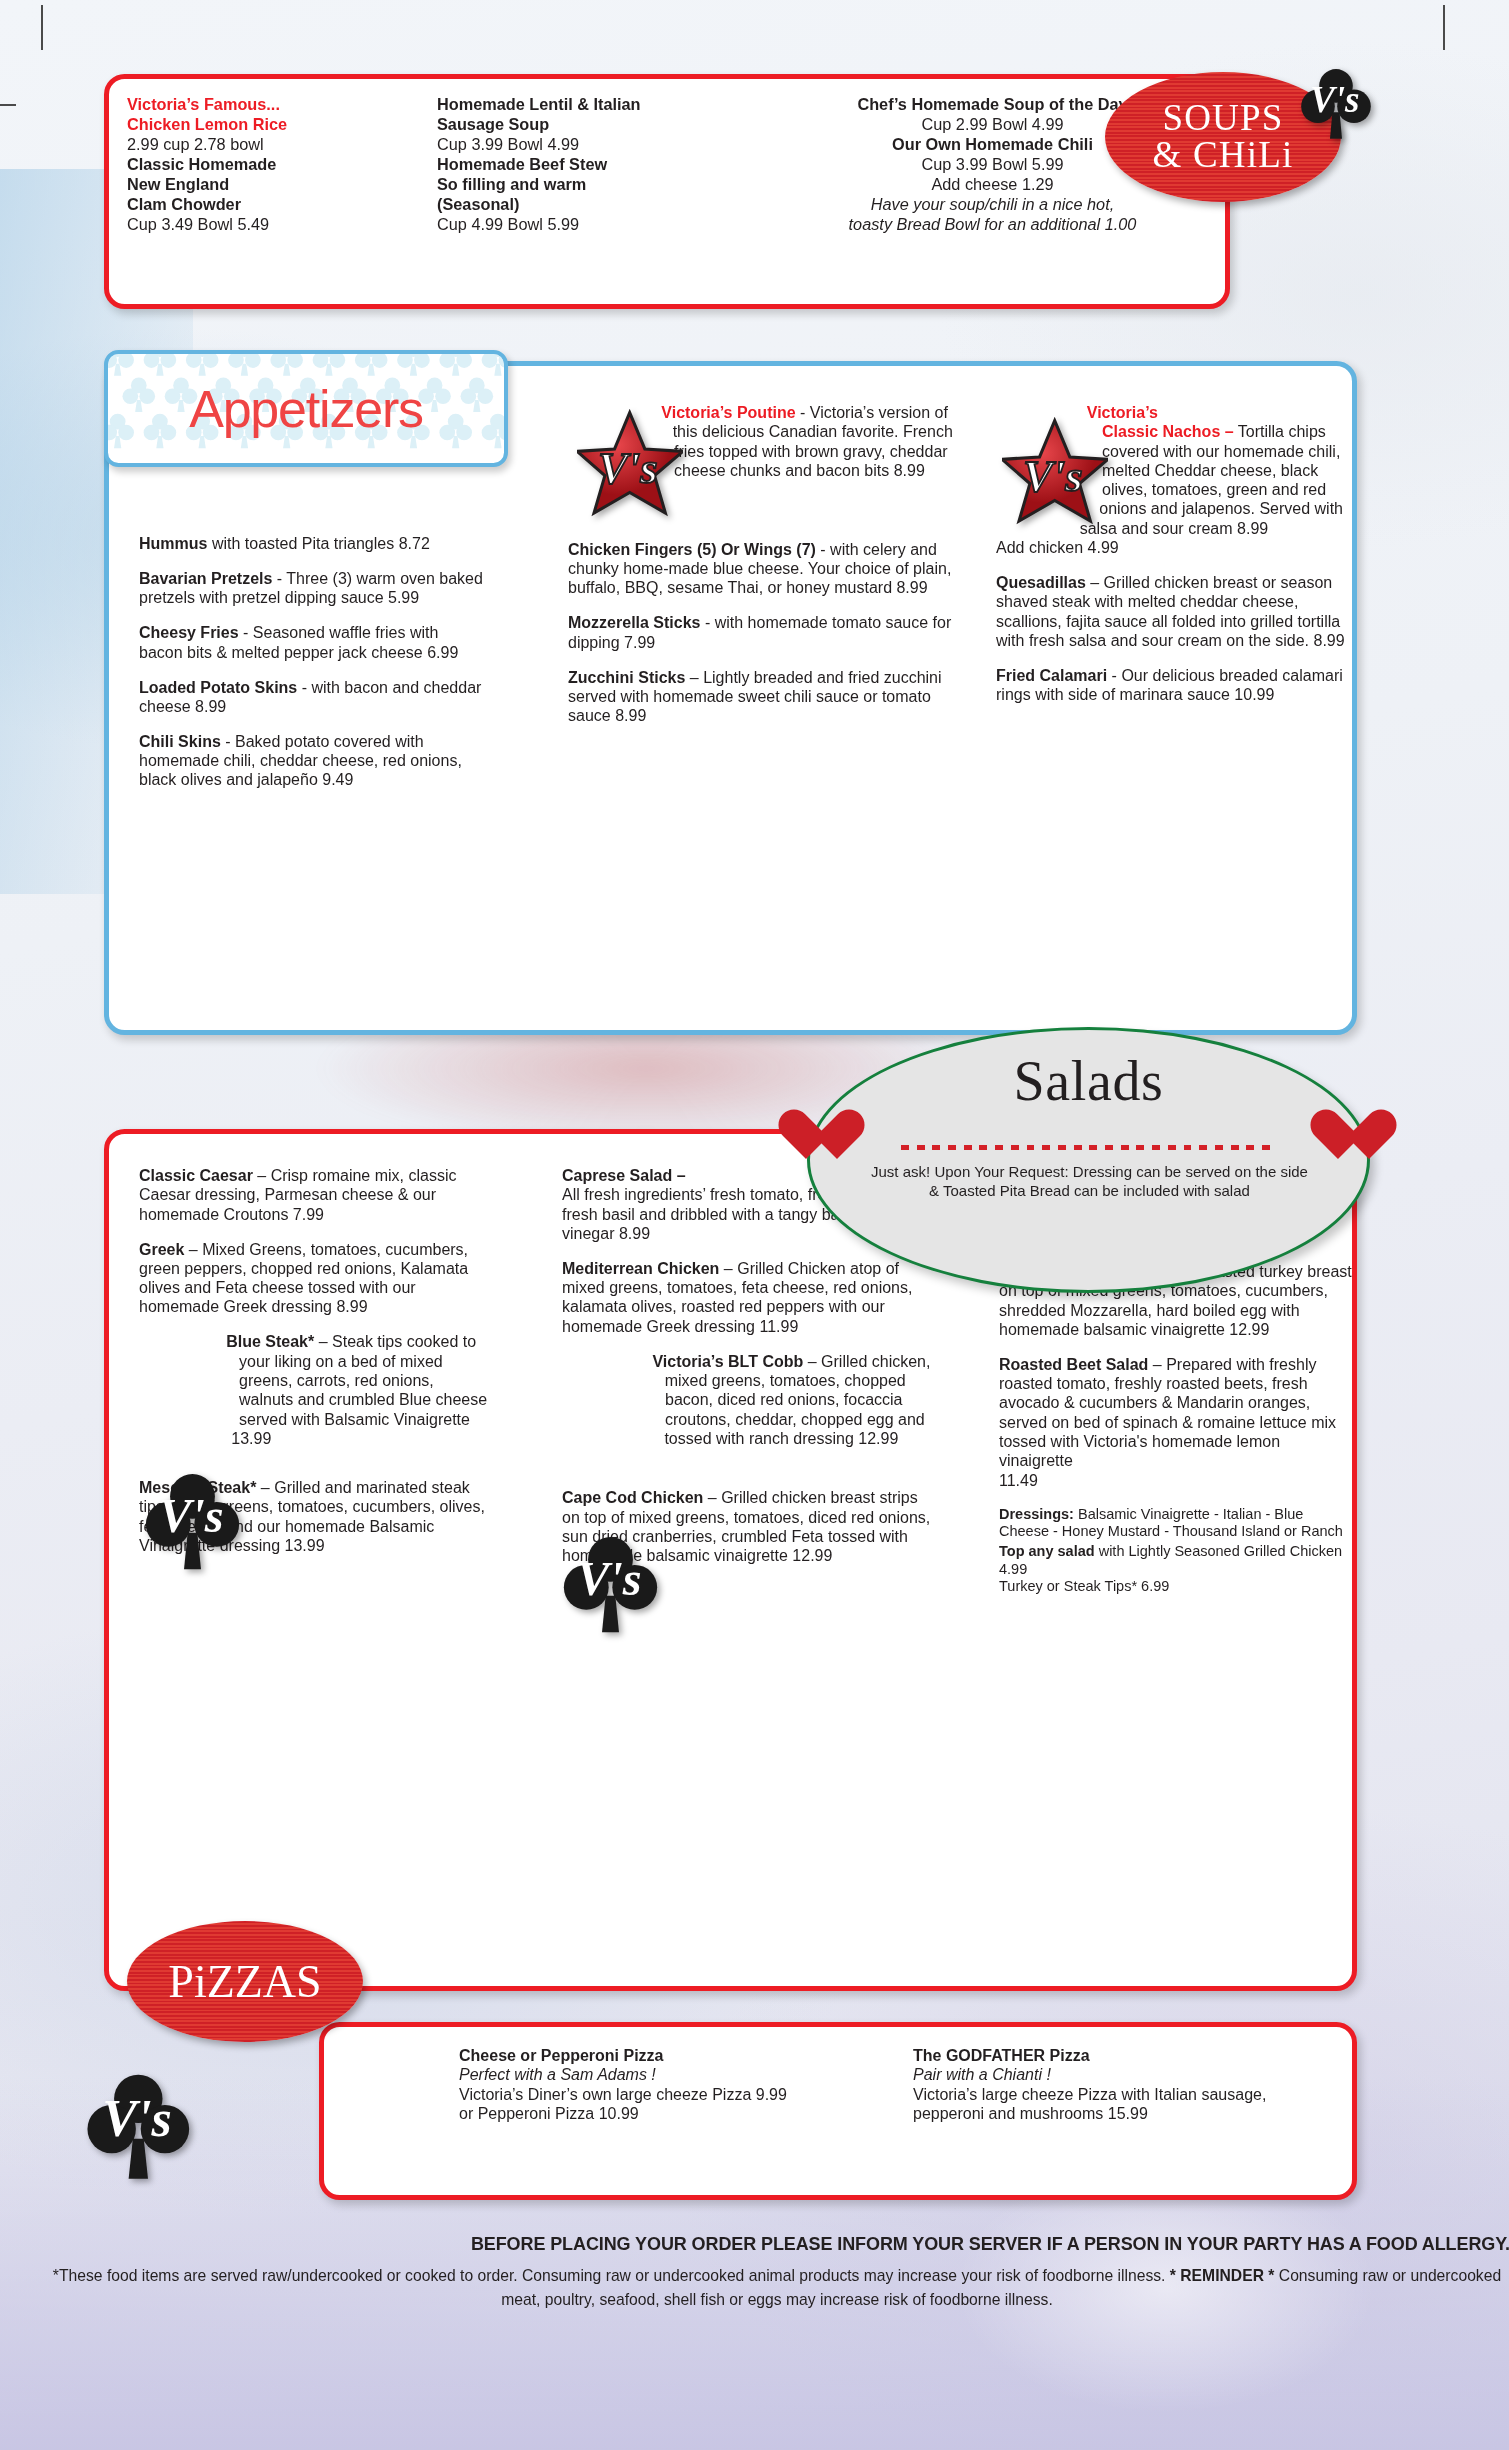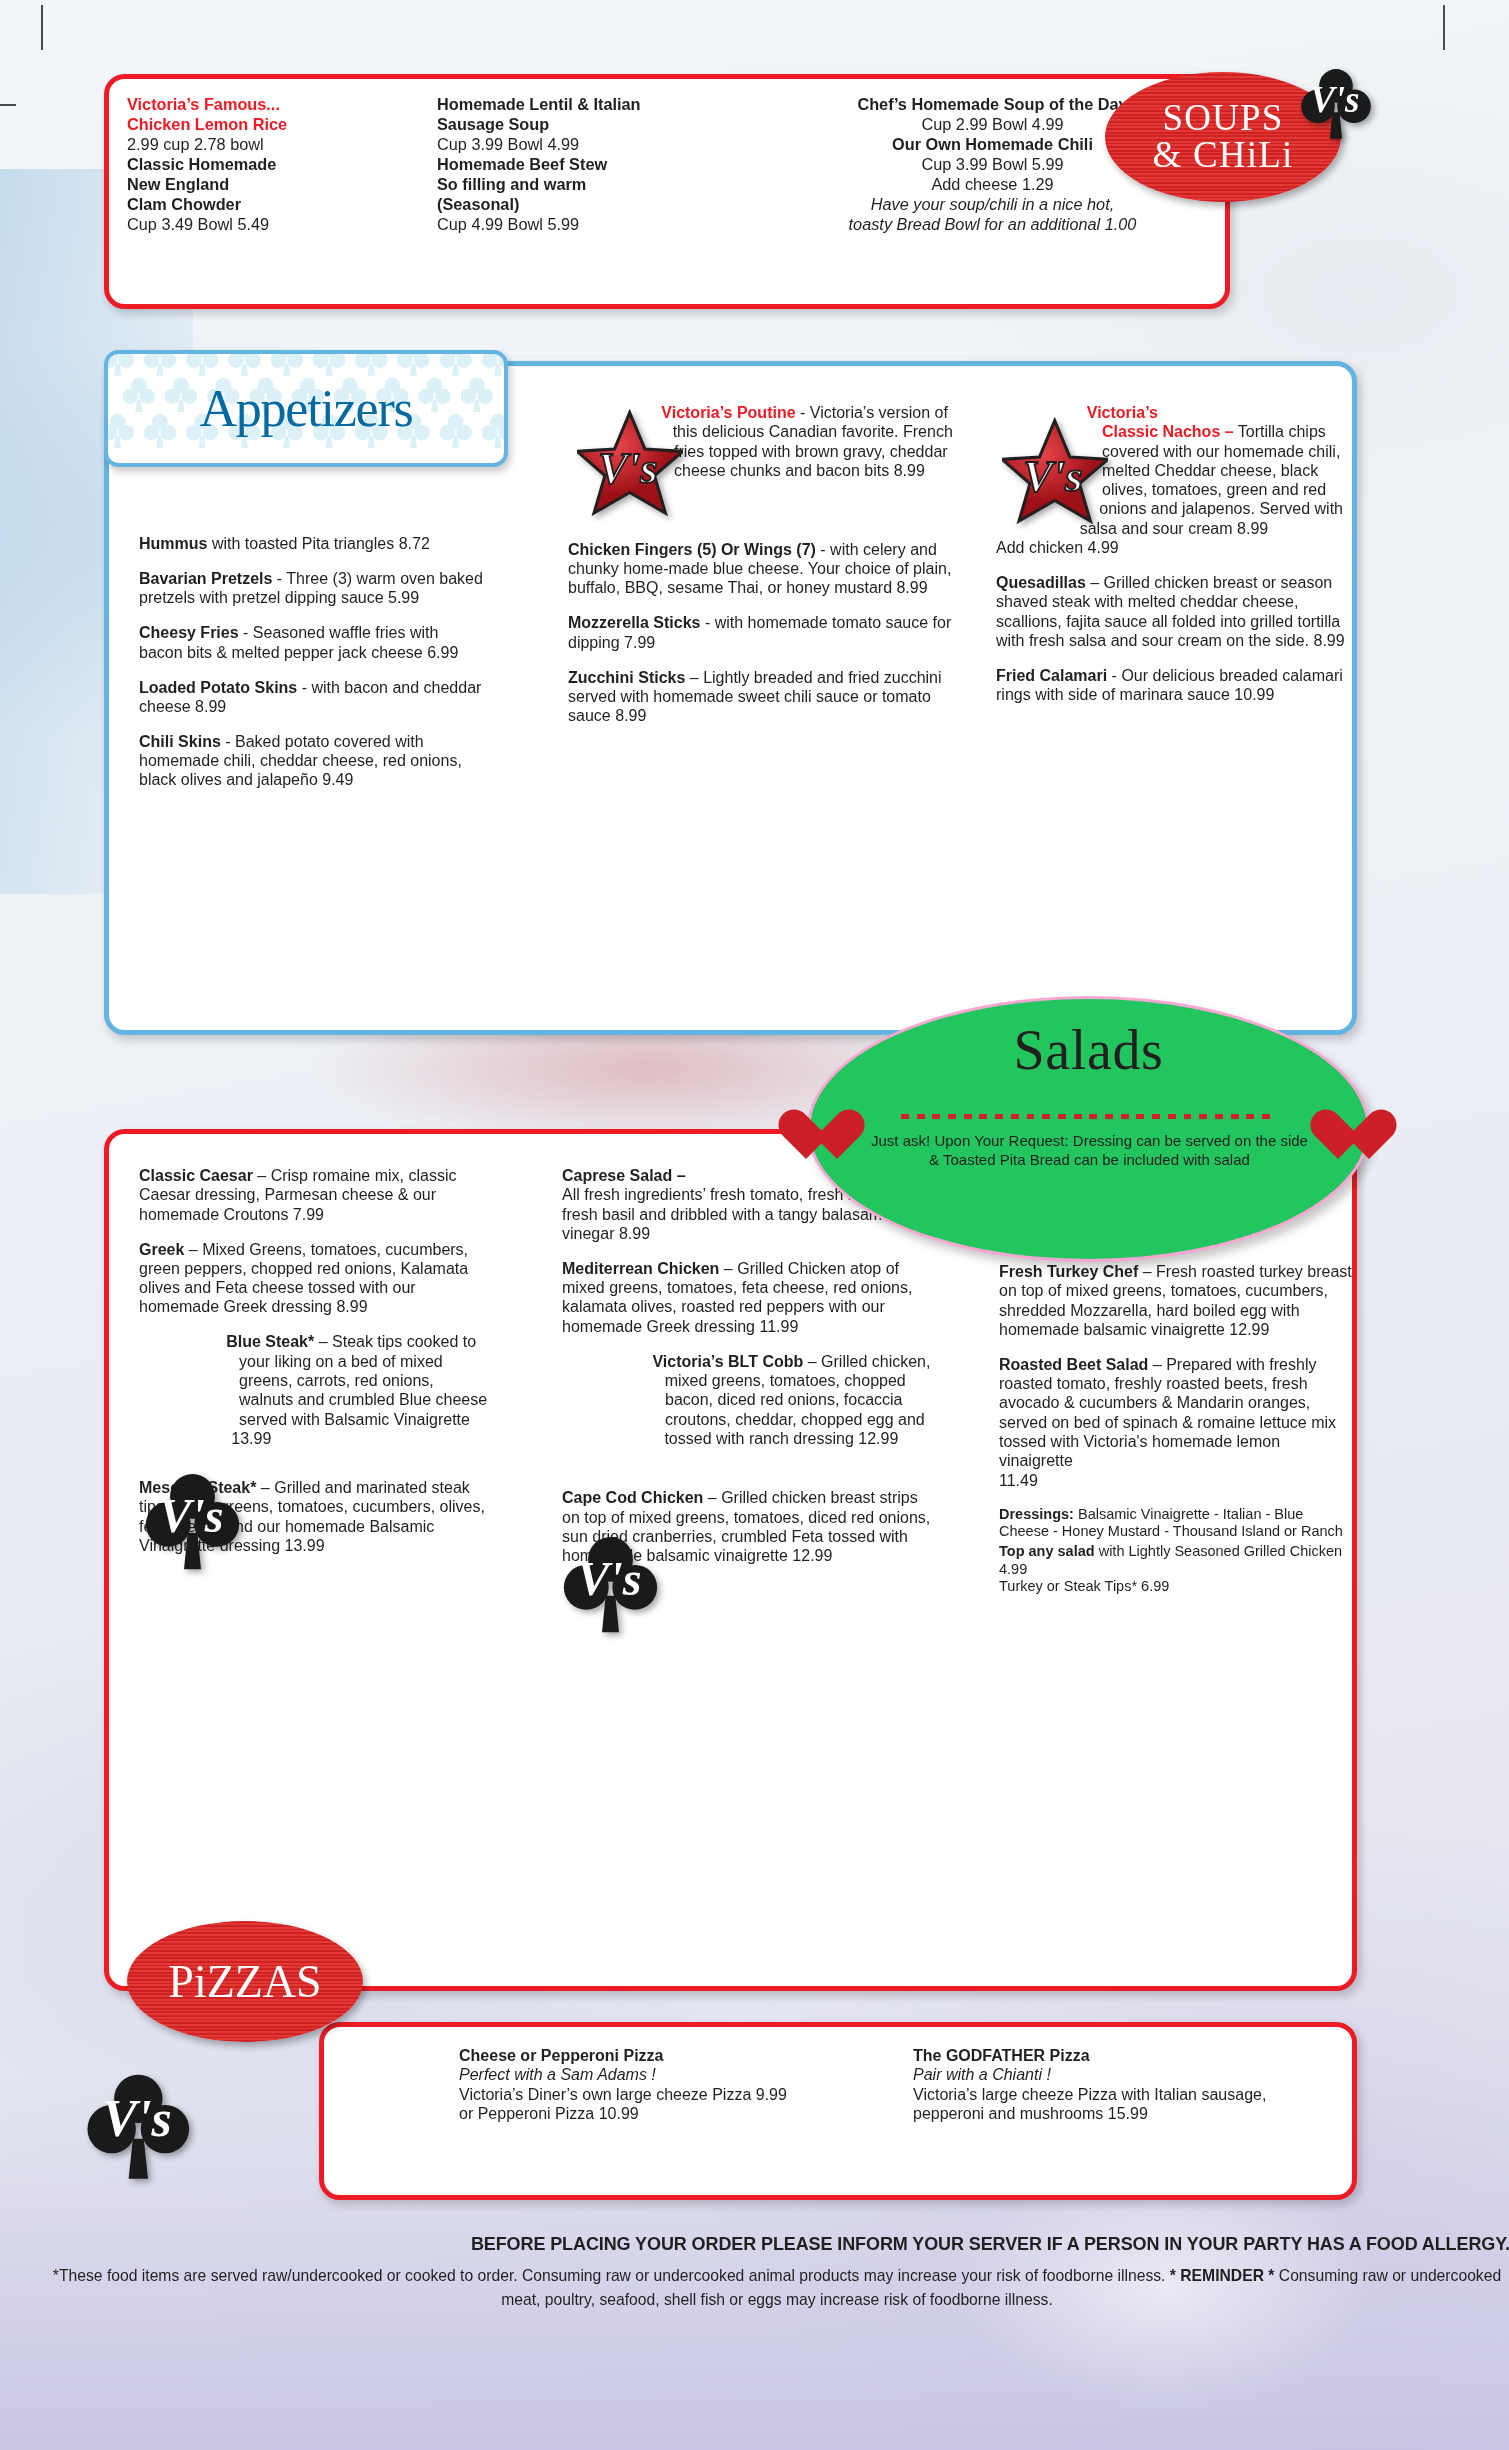--- a/index.html
+++ b/index.html
@@ -55,26 +55,26 @@
      font-family:"Liberation Serif","DejaVu Serif",serif;}
   .soups-txt .l1{font-size:37px;letter-spacing:1.2px;line-height:35px;}
   .soups-txt .l2{font-size:37px;letter-spacing:1.2px;line-height:39px;}
 
   
   .appet-hdr{position:absolute;left:104px;top:350px;width:396px;height:109px;z-index:10;
      background:#ffffff;border:4.2px solid #63b4e0;border-radius:14.5px;overflow:hidden;
      box-shadow:3px 4.2px 7.2px rgba(0,0,0,.2);}
   .clovers{position:absolute;inset:0;opacity:.55;}
   .appet-word{position:absolute;inset:0;display:flex;align-items:center;justify-content:center;
-     font-family:Liberation Serif, serif;font-size:52px;letter-spacing:-1.2px;
-     color:#0369a1;}
-
-  
-  .salad-oval{position:absolute;left:807px;top:996px;width:557px;height:260px;z-index:14;
-     background:#22c55e;border:3px solid #f9a8d4;border-radius:50%;
+     font-family:Liberation Sans, sans-serif;font-size:52px;letter-spacing:-1.2px;
+     color:#ef4444;}
+
+  
+  .salad-oval{position:absolute;left:807px;top:1027px;width:557px;height:260px;z-index:14;
+     background:#e5e5e5;border:3px solid #15803d;border-radius:50%;
      box-shadow:4.8px 6px 9.7px rgba(0,0,0,.22);}
   .salad-word{position:absolute;top:19.3px;left:0;right:0;text-align:center;
      font-family:"Liberation Serif","DejaVu Serif",serif;font-size:56px;color:#231f20;letter-spacing:0.6px;}
   .dashline{position:absolute;top:115px;left:91px;width:374px;height:5.4px;
      background:repeating-linear-gradient(90deg,#d42027 0px,#d42027 7.9px,transparent 7.9px,transparent 15.7px);}
   .salad-note{position:absolute;top:132px;left:56px;width:447px;text-align:center;
      font-size:15px;line-height:19.3px;color:#231f20;}
   .heart{position:absolute;width:58px;height:53px;z-index:15;}
   .heart::before,.heart::after{content:"";position:absolute;width:31px;height:48px;
      background:#cc1f27;border-radius:31px 31px 0 0;top:0;left:14.5px;

